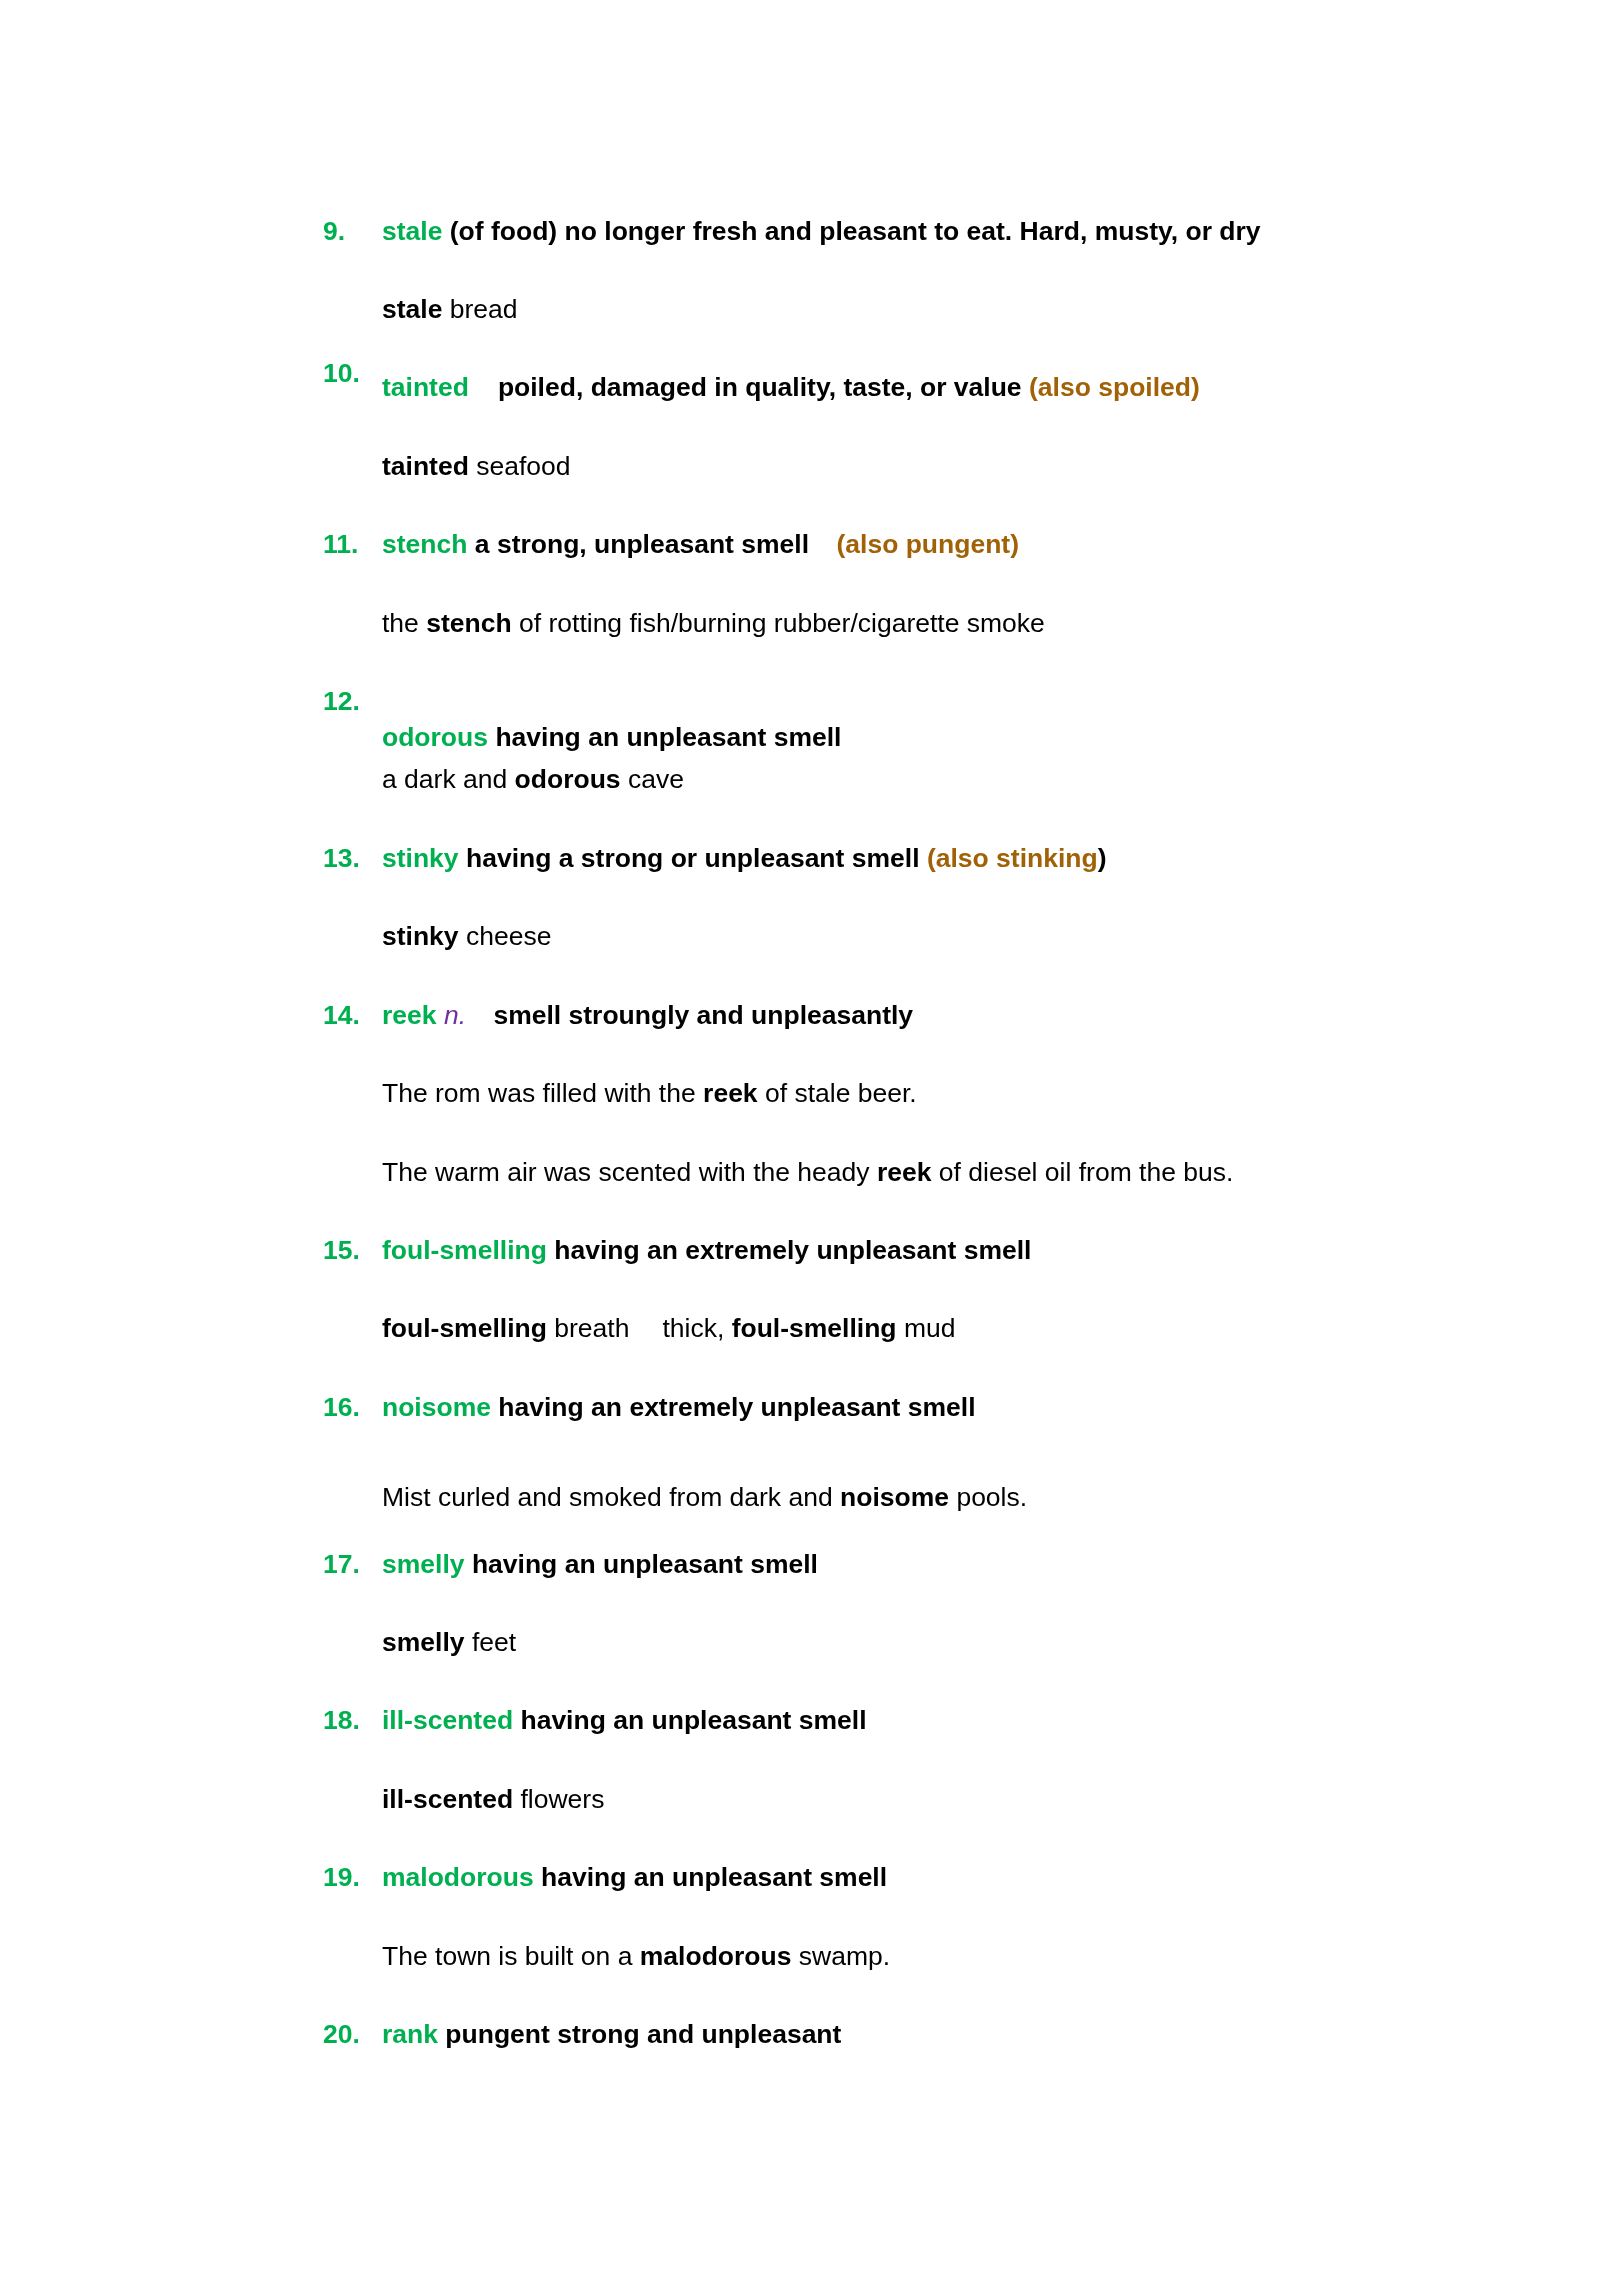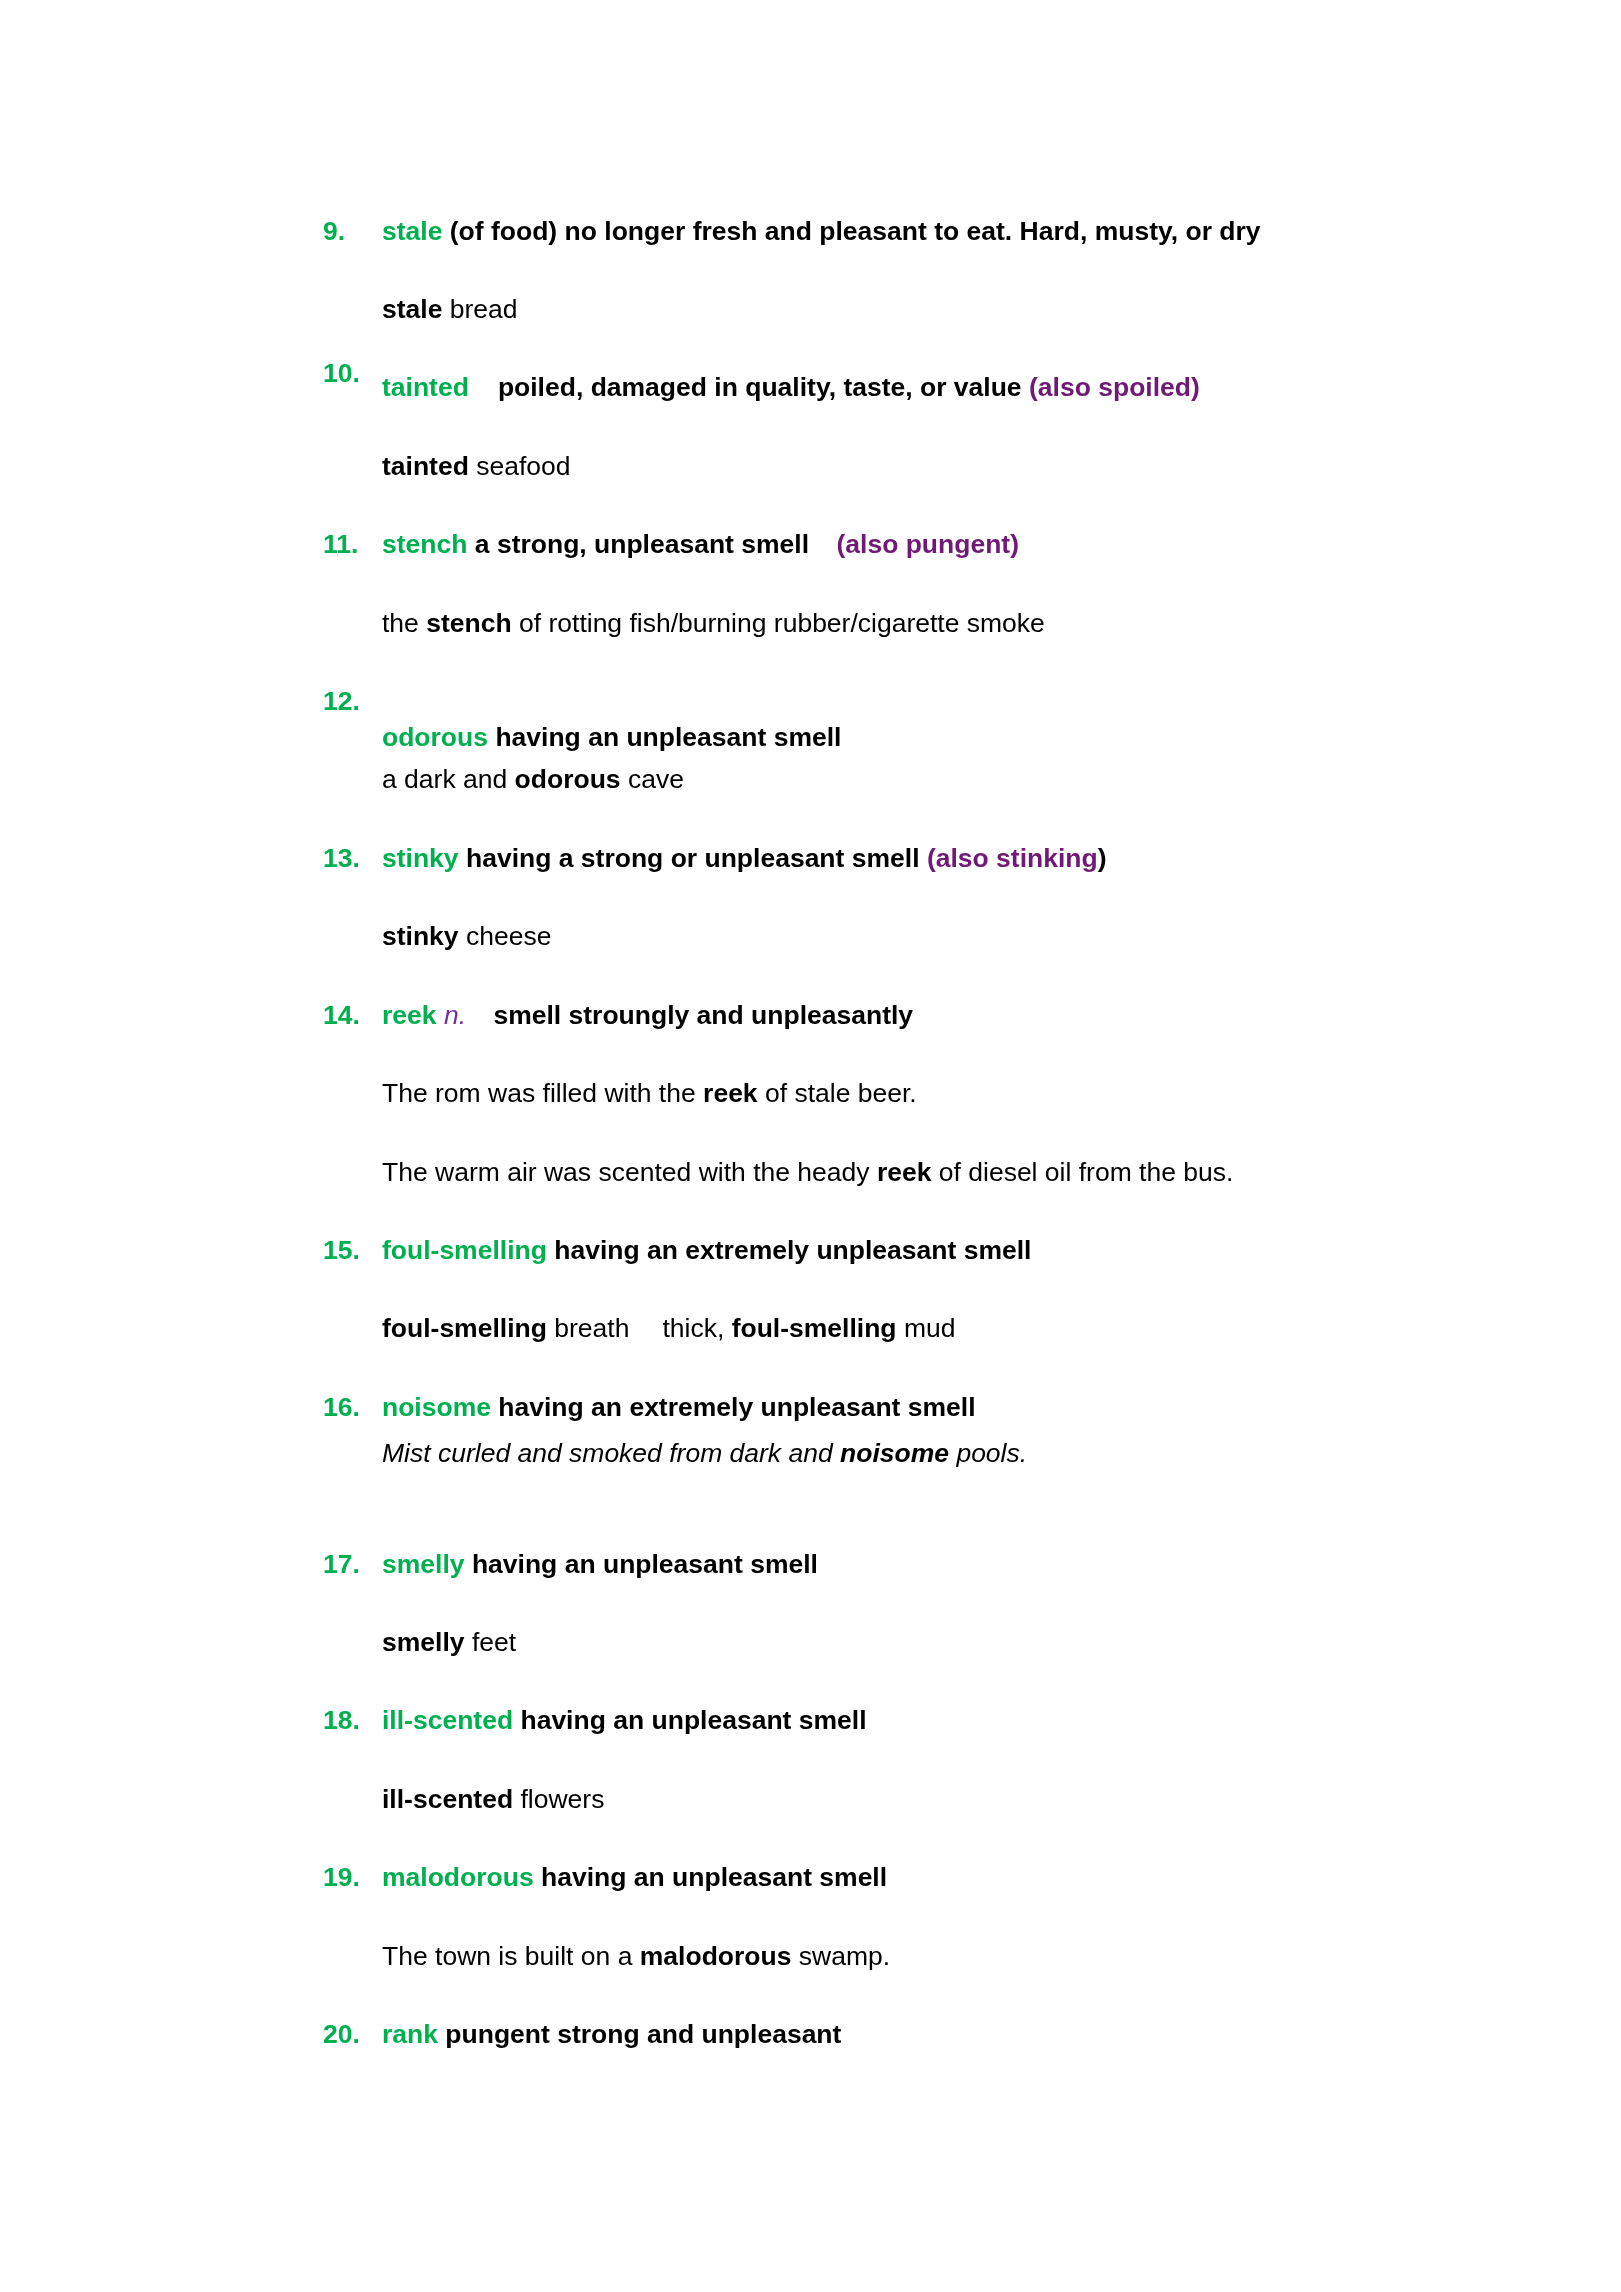--- a/index.html
+++ b/index.html
@@ -35,21 +35,21 @@
       white-space: pre;
       font-weight: bold;
     }
     .ex {
       position: absolute;
       left: 382px;
       white-space: pre;
     }
     .term { color: #00B050; font-weight: bold; }
     .def { color: #000000; font-weight: bold; }
-    .also { color: #701a75; font-weight: bold; }
+    .also { color: #a16207; font-weight: bold; }
     .pos { color: #7030A0; font-style: italic; font-weight: normal; }
     .b { font-weight: bold; }
     .gap { display: inline-block; }
   </style>
 </head>
 <body>
 
 <div class="page">
 
   <div>
@@ -91,21 +91,21 @@
 
   <div>
     <span class="num" style="top:1237px;">15.</span>
     <div class="head" style="top:1237px;"><span class="term">foul-smelling</span> <span class="def">having an extremely unpleasant smell</span></div>
     <div class="ex" style="top:1315px;"><span class="b">foul-smelling</span><span> breath</span><span class="gap" style="width:33px;"></span><span>thick, </span><span class="b">foul-smelling</span><span> mud</span></div>
   </div>
 
   <div>
     <span class="num" style="top:1394px;">16.</span>
     <div class="head" style="top:1394px;"><span class="term">noisome</span> <span class="def">having an extremely unpleasant smell</span></div>
-    <div class="ex" style="top:1440px;font-style:italic;"><span>Mist curled and smoked from dark and </span><span class="b">noisome</span><span> pools.</span></div>
+    <div class="ex" style="top:1484px;"><span>Mist curled and smoked from dark and </span><span class="b">noisome</span><span> pools.</span></div>
   </div>
 
   <div>
     <span class="num" style="top:1551px;">17.</span>
     <div class="head" style="top:1551px;"><span class="term">smelly</span> <span class="def">having an unpleasant smell</span></div>
     <div class="ex" style="top:1629px;"><span class="b">smelly</span><span> feet</span></div>
   </div>
 
   <div>
     <span class="num" style="top:1707px;">18.</span>

